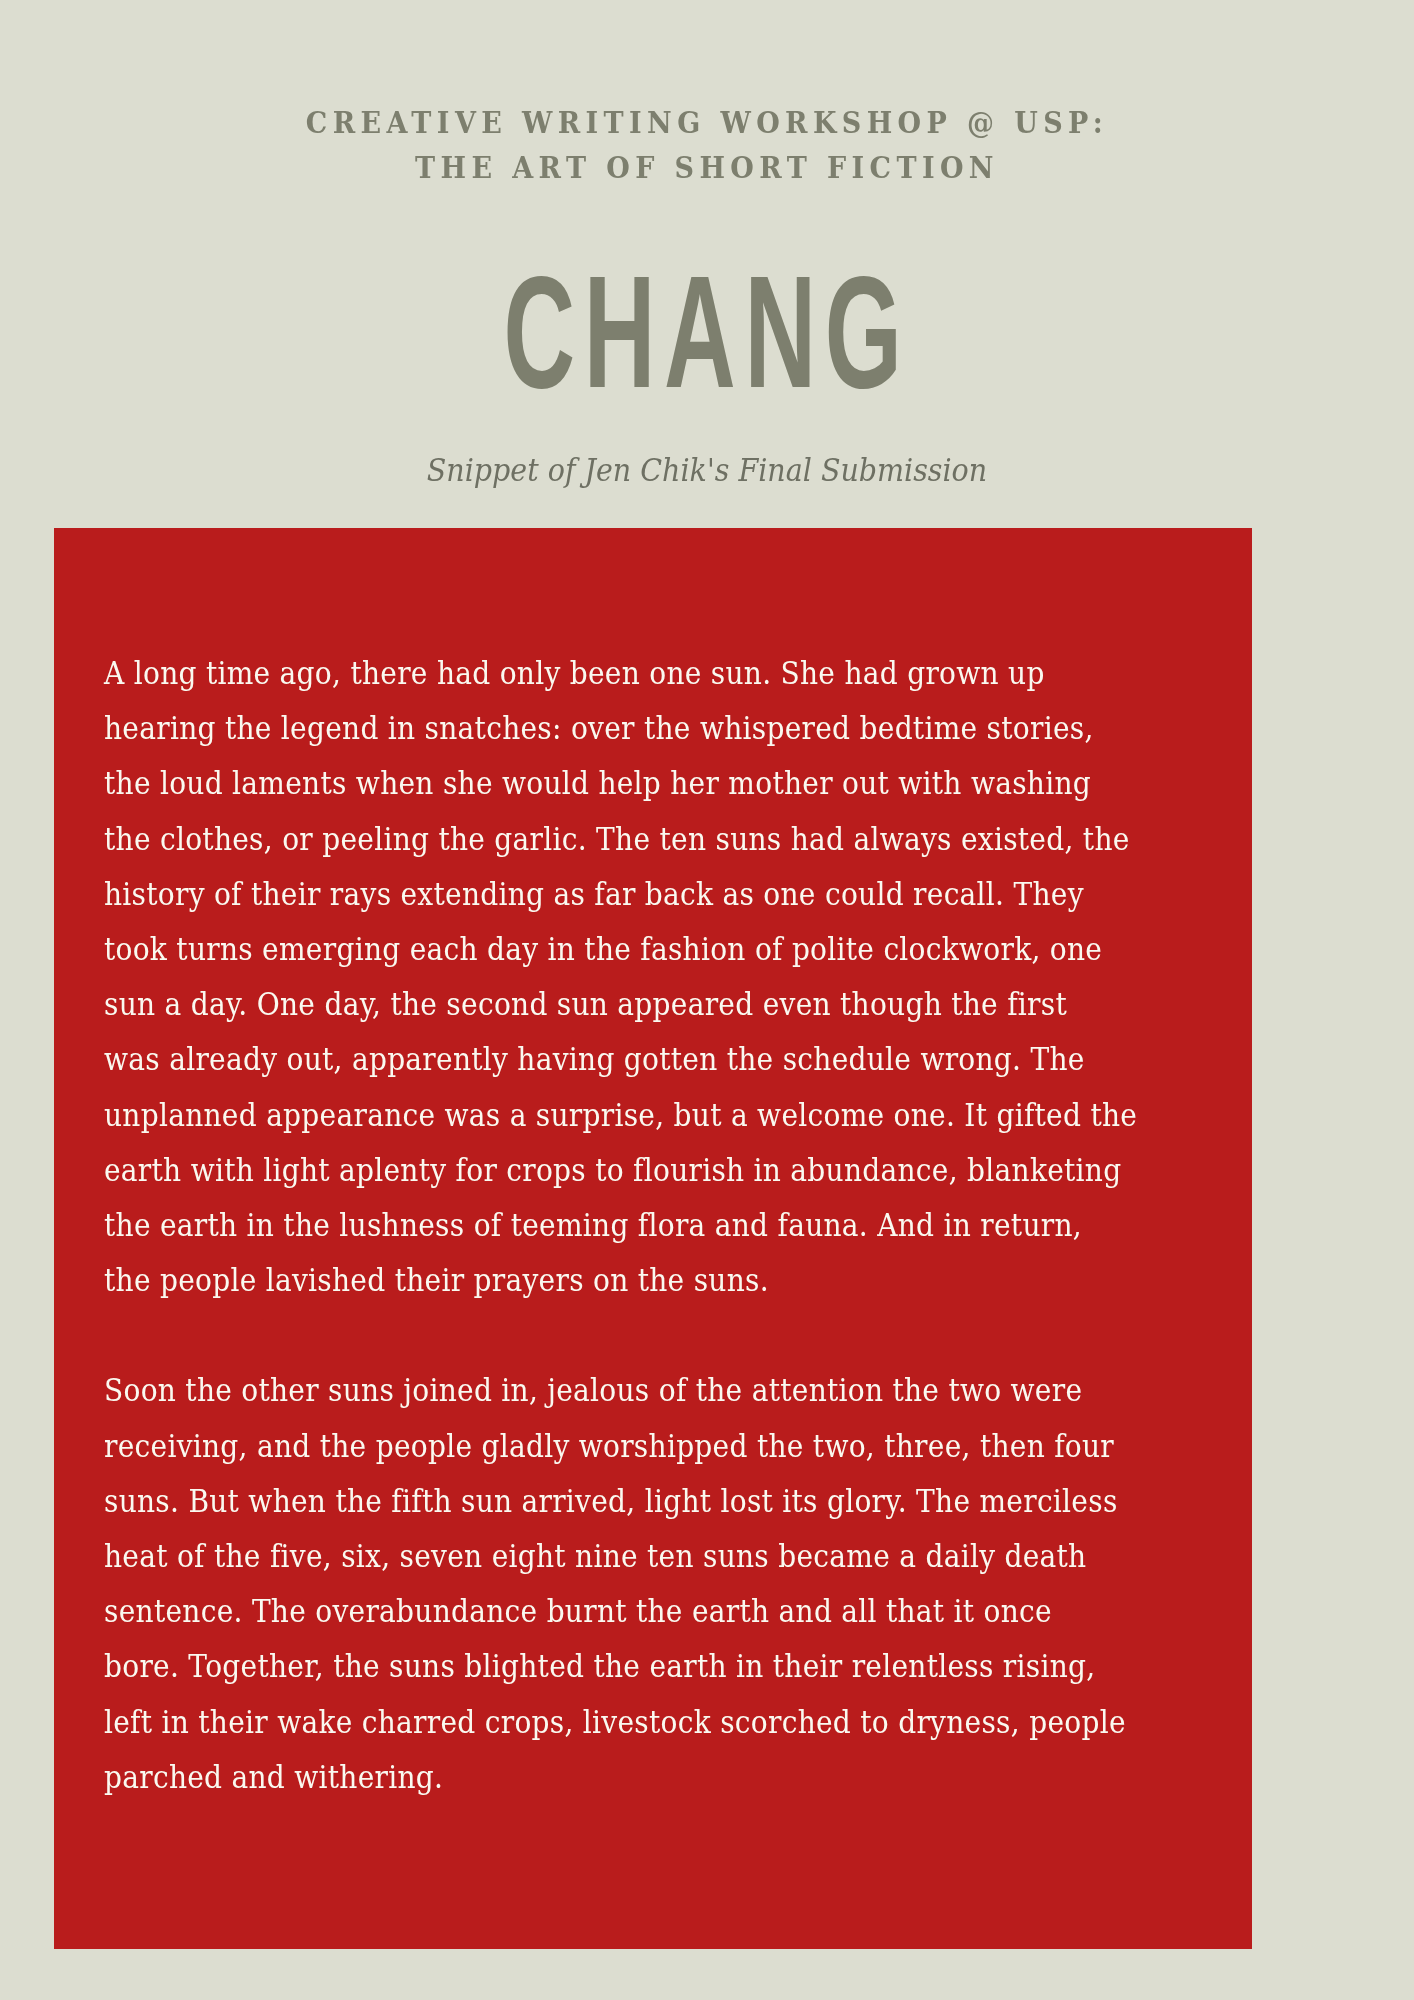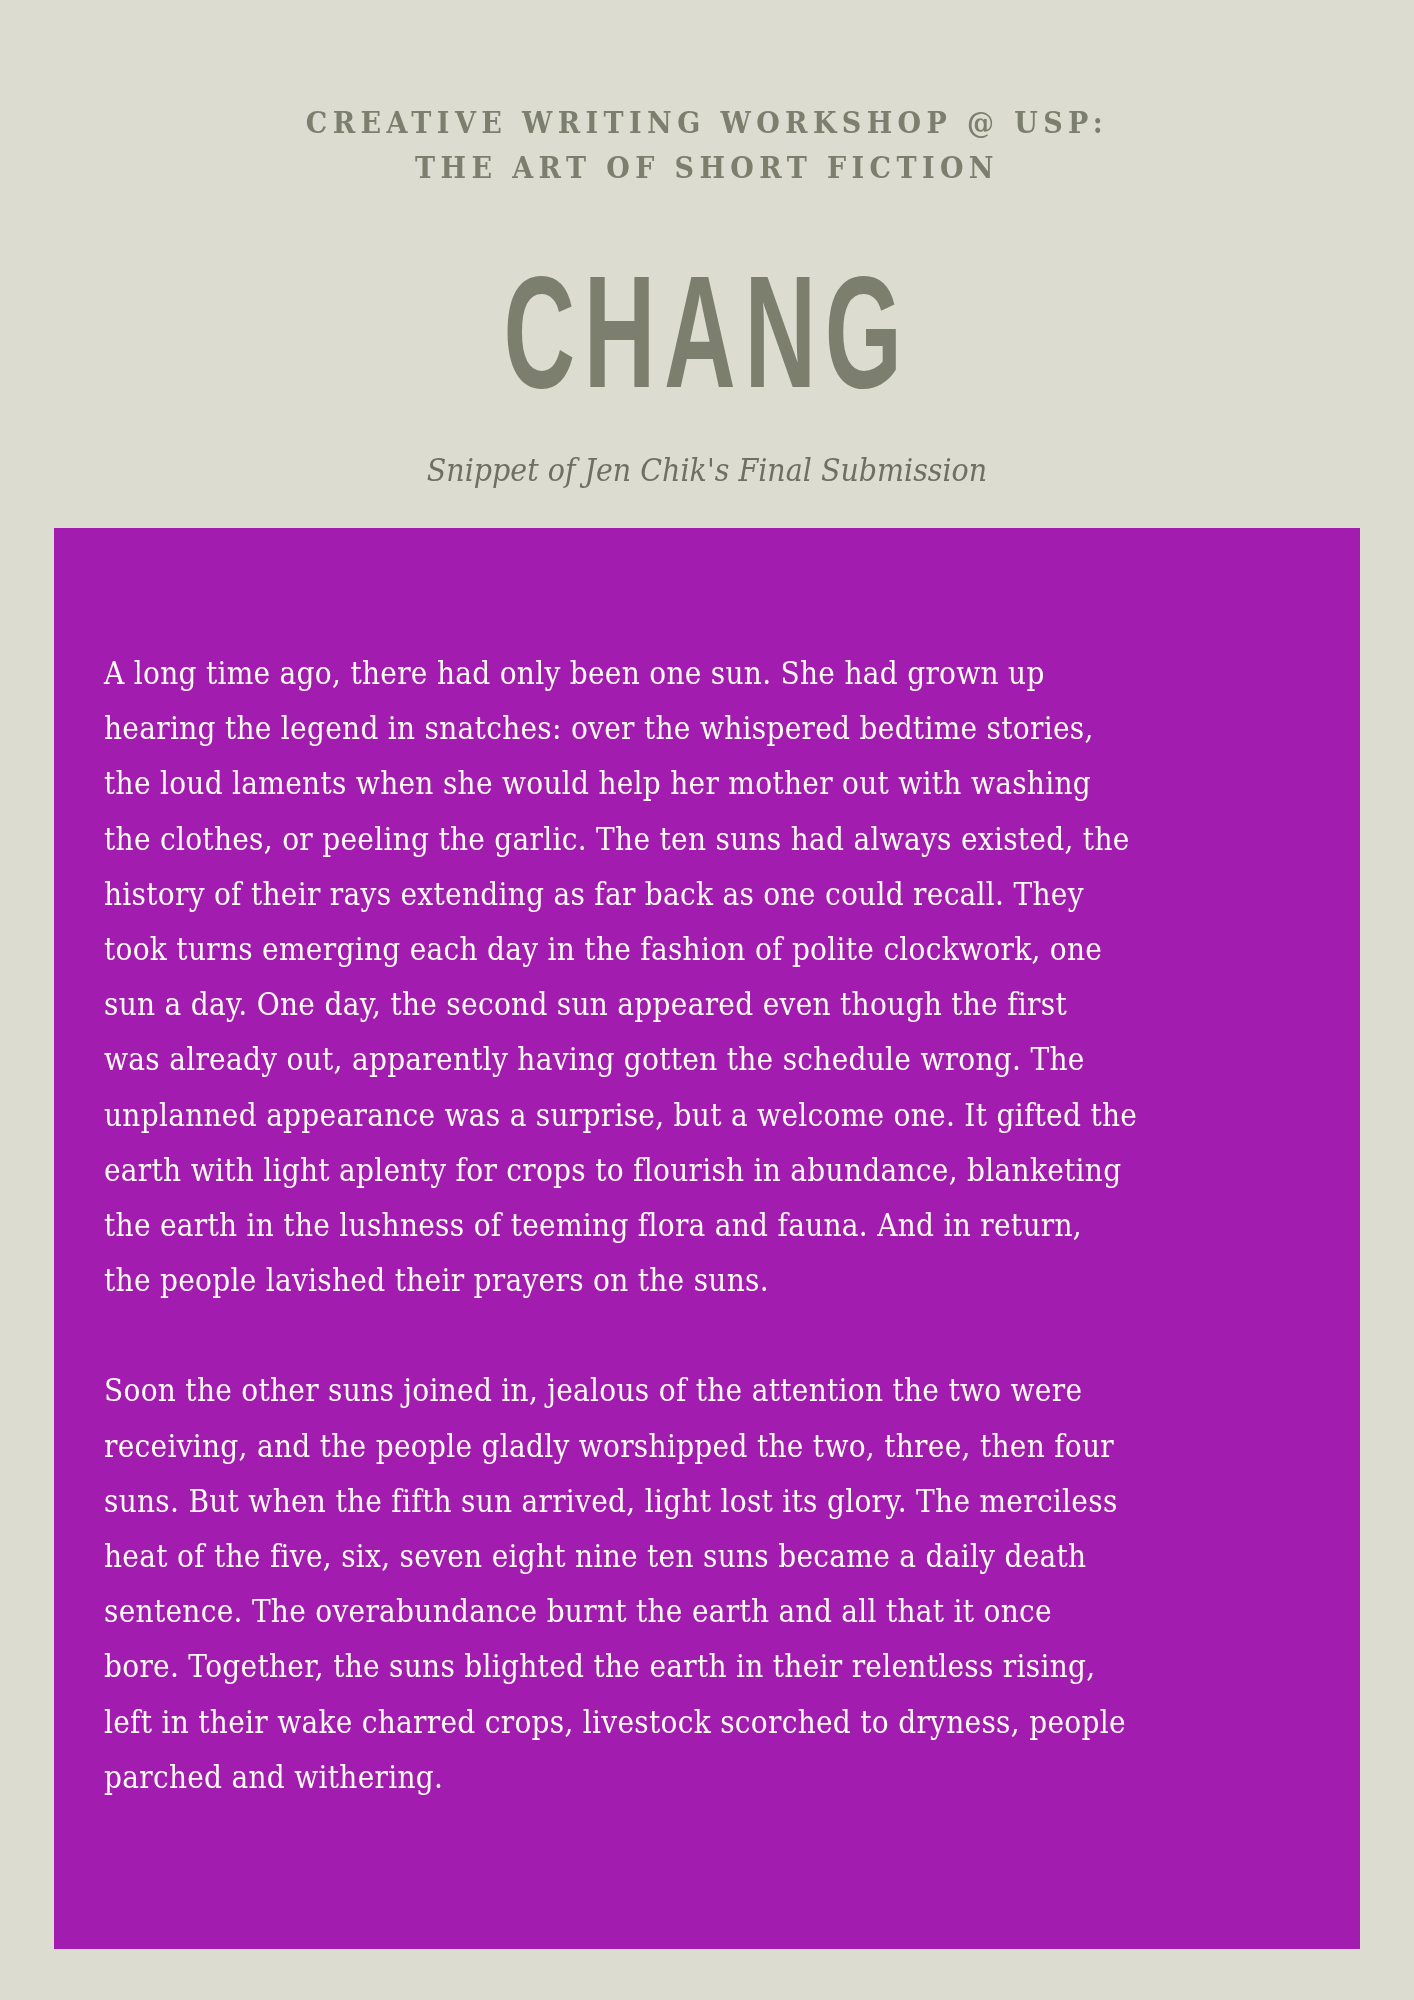--- a/index.html
+++ b/index.html
@@ -59,23 +59,23 @@
       font-size: 31px;
       line-height: 44px;
       color: #6E7063;
       transform: scaleX(0.92);
       transform-origin: center;
     }
     .story-box {
       position: absolute;
       left: 54px;
       top: 528px;
-      width: 1306px;
+      width: 1198px;
       height: 1421px;
-      background: #a21caf;
+      background: #b91c1c;
     }
     .story-text {
       position: absolute;
       left: 50px;
       top: 118px;
       width: 1220px;
       color: #FAF9F0;
       font-family: "DejaVu Serif", "Liberation Serif", serif;
       font-size: 31px;
       line-height: 55.2px;

